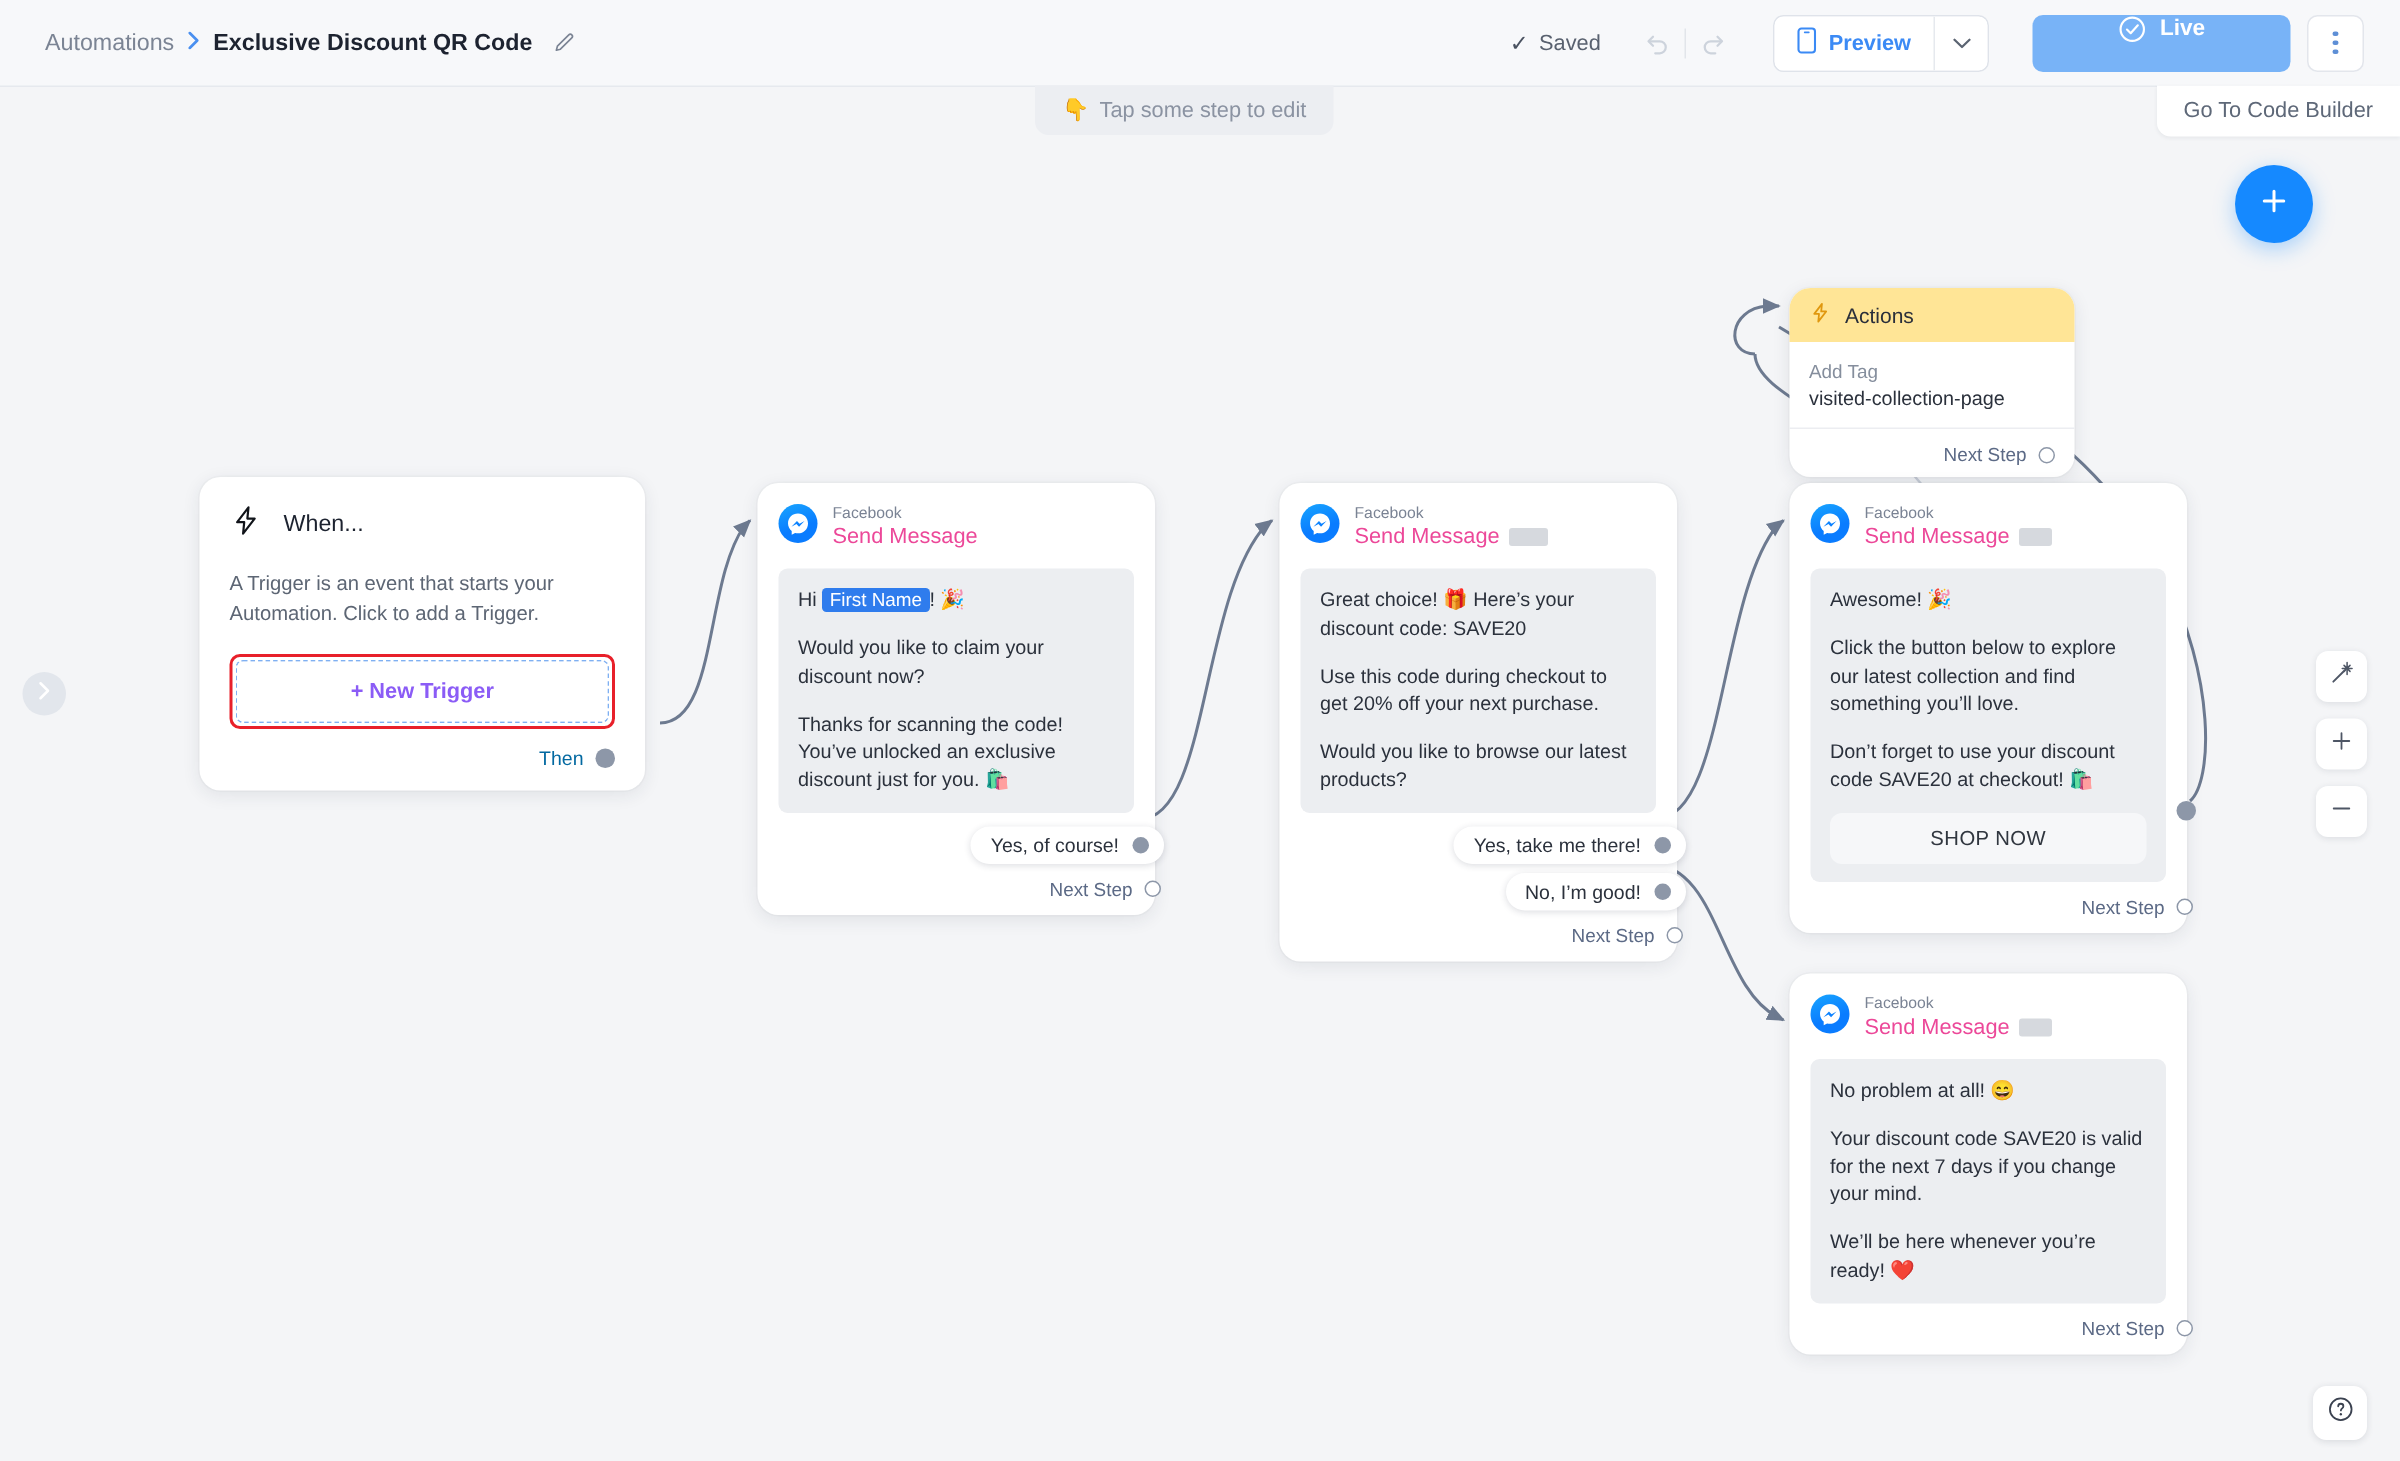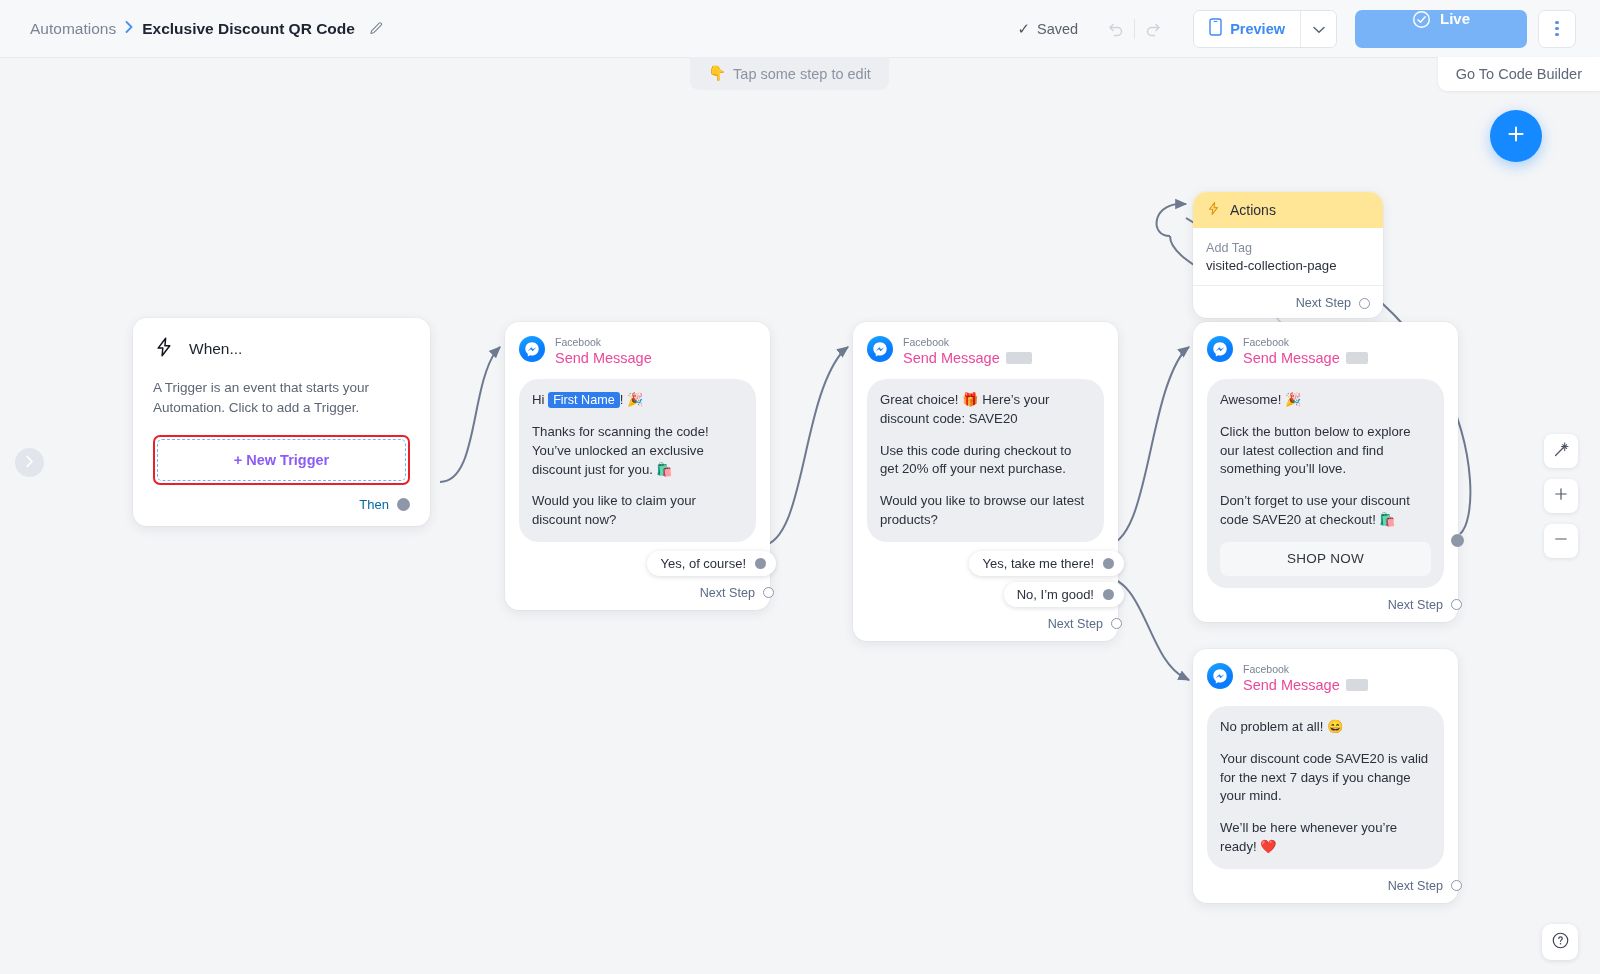--- a/index.html
+++ b/index.html
@@ -29,21 +29,21 @@
   .undo-group { display: flex; align-items: center; gap: 0; margin-right: 20px; }
   .icon-btn-plain {
     width: 38px; height: 36px; display: flex; align-items: center; justify-content: center;
     background: transparent; border: none;
   }
   .vsep { width: 1px; height: 20px; background: #e2e5ea; }
 
   .preview-group {
     display: flex; align-items: stretch; height: 38px;
     border: 1px solid #dfe3ea; border-radius: 7px; overflow: hidden; background: #fff;
-    margin-right: 18px;
+    margin-right: 29px;
   }
   .preview-btn {
     display: flex; align-items: center; gap: 8px; padding: 0 15px;
     background: #fff; border: none; color: #3b8af5; font-size: 14.5px; font-weight: 600;
     cursor: pointer;
   }
   .preview-caret {
     width: 36px; display: flex; align-items: center; justify-content: center;
     border-left: 1px solid #e6e9ee; background: #fff; color: #5b6472; cursor: pointer;
   }
@@ -107,21 +107,21 @@
     background: linear-gradient(160deg,#18a5ff 0%,#0a7cff 60%,#0a7cff 100%);
     display: flex; align-items: center; justify-content: center; flex: 0 0 auto;
   }
   .msg-head-txt { display: flex; flex-direction: column; gap: 0; }
   .msg-chan { font-size: 10.5px; color: #7a8394; line-height: 1.25; }
   .msg-kind { font-size: 14.5px; color: #ec4899; display: flex; align-items: center; gap: 6px; line-height: 1.25; }
   .redact { display: inline-block; width: 22px; height: 12px; background: #d6d9de; border-radius: 2px; }
   .redact.w30 { width: 26px; }
 
   .bubble {
-    background: #eceef1; border-radius: 20px; padding: 12px 13px;
+    background: #eceef1; border-radius: 6px; padding: 12px 13px;
     font-size: 13.2px; color: #2b313c; line-height: 1.42;
   }
   .bubble p + p { margin-top: 13px; }
   .var-chip {
     background: #2f7ced; color: #fff; border-radius: 3px;
     padding: 1px 5px; font-size: 12.6px;
   }
   .shop-btn {
     margin-top: 12px; background: #f6f7f9; border-radius: 8px;
     height: 34px; display: flex; align-items: center; justify-content: center;
@@ -316,22 +316,22 @@
         </span>
         <span class="msg-head-txt">
           <span class="msg-chan">Facebook</span>
           <span class="msg-kind">
               <span>Send Message</span>
             </span>
         </span>
       </div>
       <div class="bubble">
         <p>Hi <span class="var-chip">First Name</span>! 🎉</p>
+        <p>Would you like to claim your discount now?</p>
         <p>Thanks for scanning the code! You’ve unlocked an exclusive discount just for you. 🛍️</p>
-        <p>Would you like to claim your discount now?</p>
       </div>
       <div class="qr-row">
         <div class="qr-btn">
           <span>Yes, of course!</span>
           <span class="port"></span>
         </div>
       </div>
       <div class="nextstep-row">
         <span class="nextstep-lbl">Next Step</span>
         <span class="port-open"></span>

